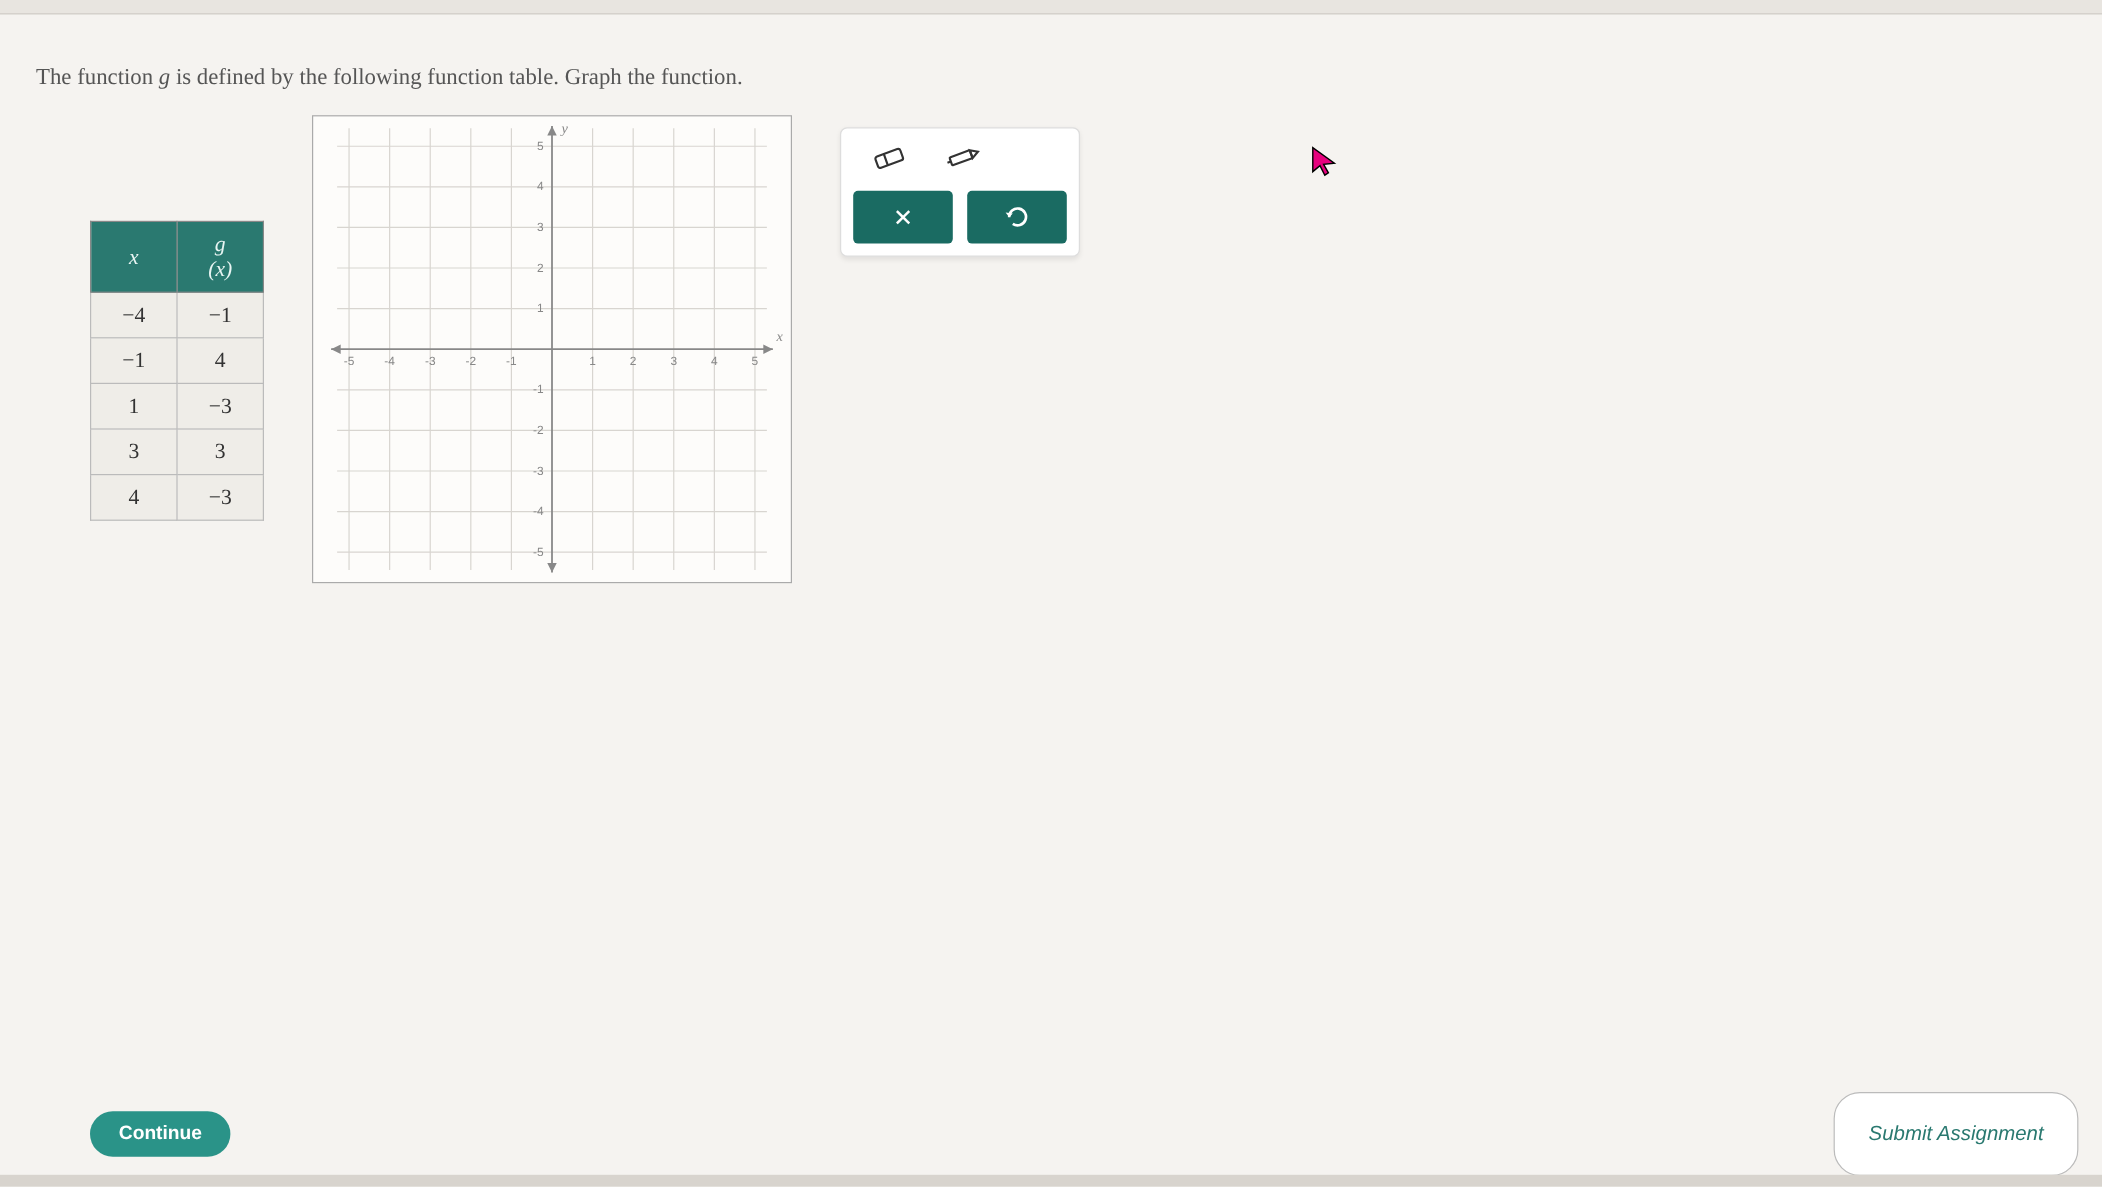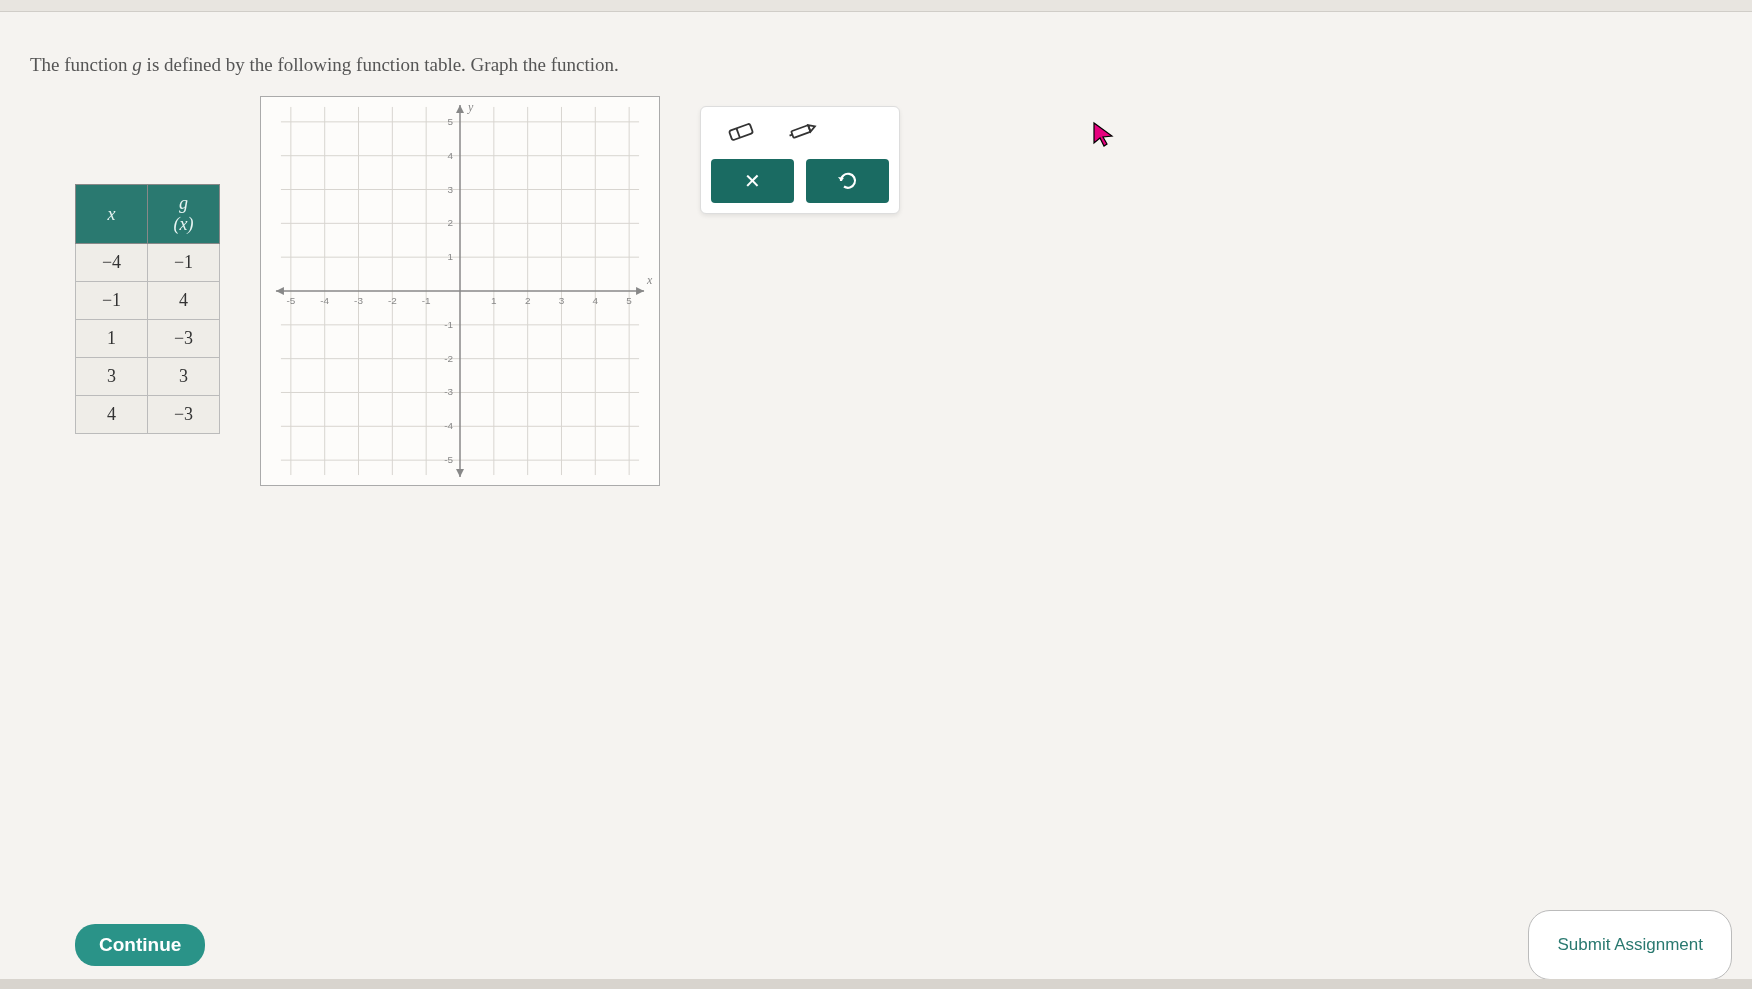--- a/index.html
+++ b/index.html
@@ -129,32 +129,33 @@
       align-items: center;
       justify-content: space-between;
       padding: 0 20px 8px 75px;
     }
     .continue-btn {
       background: #2a9388;
       color: #fff;
       border: none;
       border-radius: 20px;
       padding: 10px 24px;
-      font-size: 19px;
+      font-size: 16px;
       font-weight: bold;
       cursor: pointer;
     }
     .submit-btn {
       background: #fff;
       color: #2a7970;
       border: 1px solid #bbb;
       border-radius: 22px;
       padding: 24px 28px;
       font-size: 17px;
       cursor: pointer;
+      font-style: italic;
     }
     .bottom-strip {
       position: absolute;
       bottom: 0; left: 0; right: 0;
       height: 10px;
       background: #d8d4ce;
     }
   </style>
 </head>
 <body>

